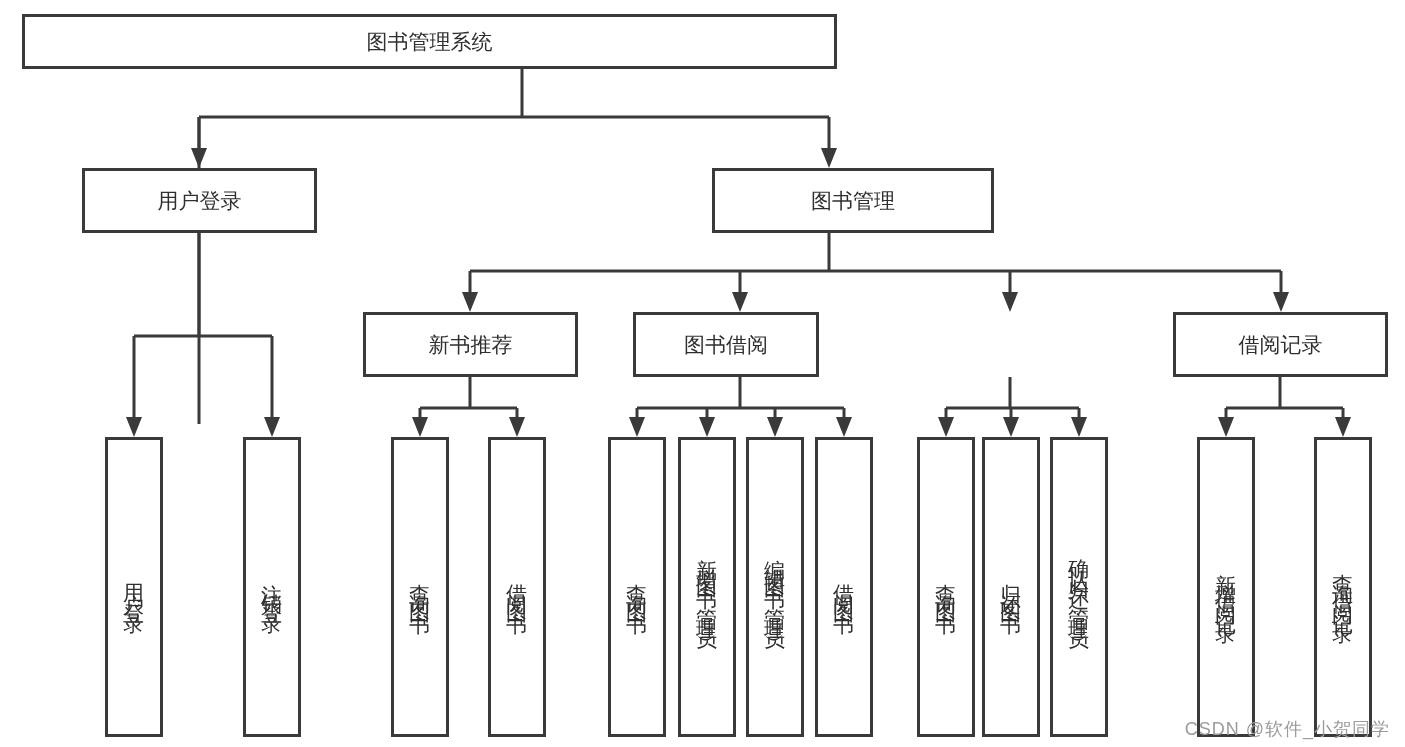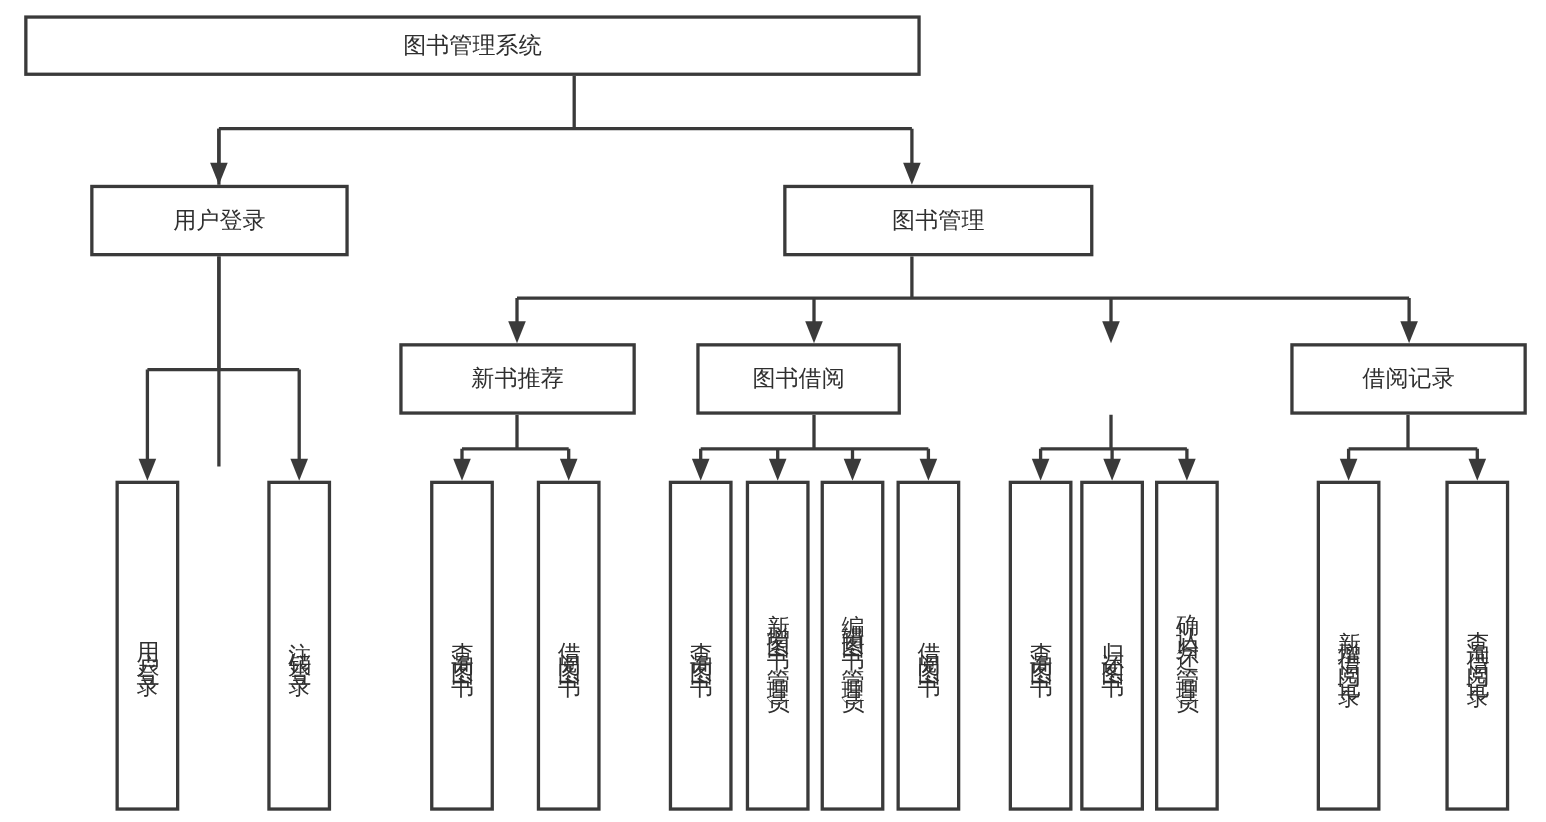--- a/index.html
+++ b/index.html
@@ -174,14 +174,15 @@
     <span>确认归还（管理员）</span>
   </div>
 
   <div class="node leaf" style="left:1197px;top:437px;width:58px;height:300px;">
     <span>新增借阅记录</span>
   </div>
   <div class="node leaf" style="left:1314px;top:437px;width:58px;height:300px;">
     <span>查询借阅记录</span>
   </div>
 
+  <div class="watermark">CSDN @软件_小贺同学</div>
 
 </div>
 
 </body></html>

